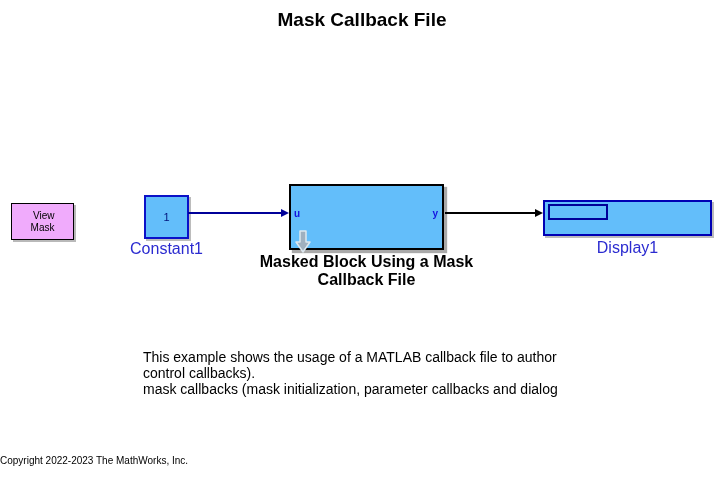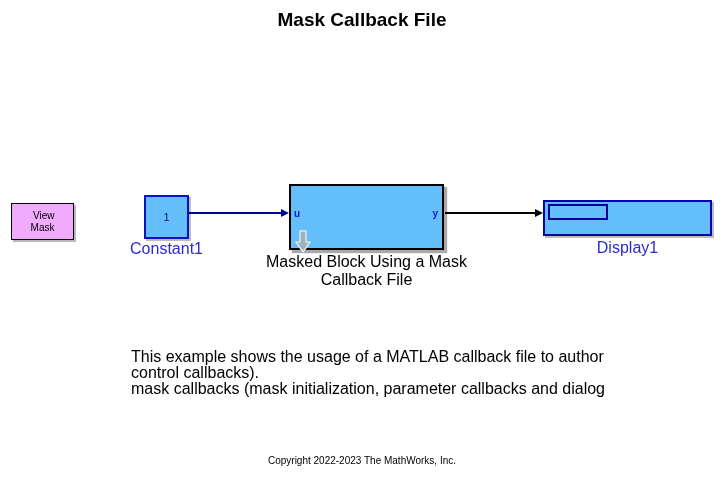--- a/index.html
+++ b/index.html
@@ -50,40 +50,40 @@
     box-shadow:2px 2px 0 0 #bcbcbc;
   }
   .display-readout{
     position:absolute;left:3px;top:2px;width:56px;height:12px;
     border:2px solid #000099;background:#63befa;
     font-size:9px;color:#000099;
   }
   .blk-label{
     position:absolute;font-size:16px;color:#2b2bd0;text-align:center;
   }
-  .blk-label.black{color:#000000;}
+  .blk-label.black{color:#000000;font-weight:bold;}
   .lbl-constant{left:114px;top:240px;width:105px;}
   .lbl-masked{left:239px;top:253px;width:255px;}
   .lbl-display{left:543px;top:239px;width:169px;}
   
   .line{position:absolute;height:2px;}
   .line.blue{background:#000099;}
   .line.black{background:#000000;}
   .arrowhead{
     position:absolute;width:0;height:0;
     border-top:4px solid transparent;border-bottom:4px solid transparent;
   }
   .arrowhead.blue{border-left:8px solid #000099;}
   .arrowhead.black{border-left:8px solid #000000;}
   .description{
-    left:131px;top:349px;width:500px;
-    font-size:16px;line-height:16px;color:#000000;
+    left:143px;top:349px;width:500px;
+    font-size:14px;line-height:16px;color:#000000;
   }
   .copyright{
-    left:0;right:0;top:455px;text-align:center;
+    left:0;right:0;top:455px;text-align:left;
     font-size:10px;color:#000000;
   }
 </style>
 </head>
 <body>
 
 <div class="abs model-title">Mask Callback File</div>
 
 <div class="abs view-mask">View
 Mask</div>

